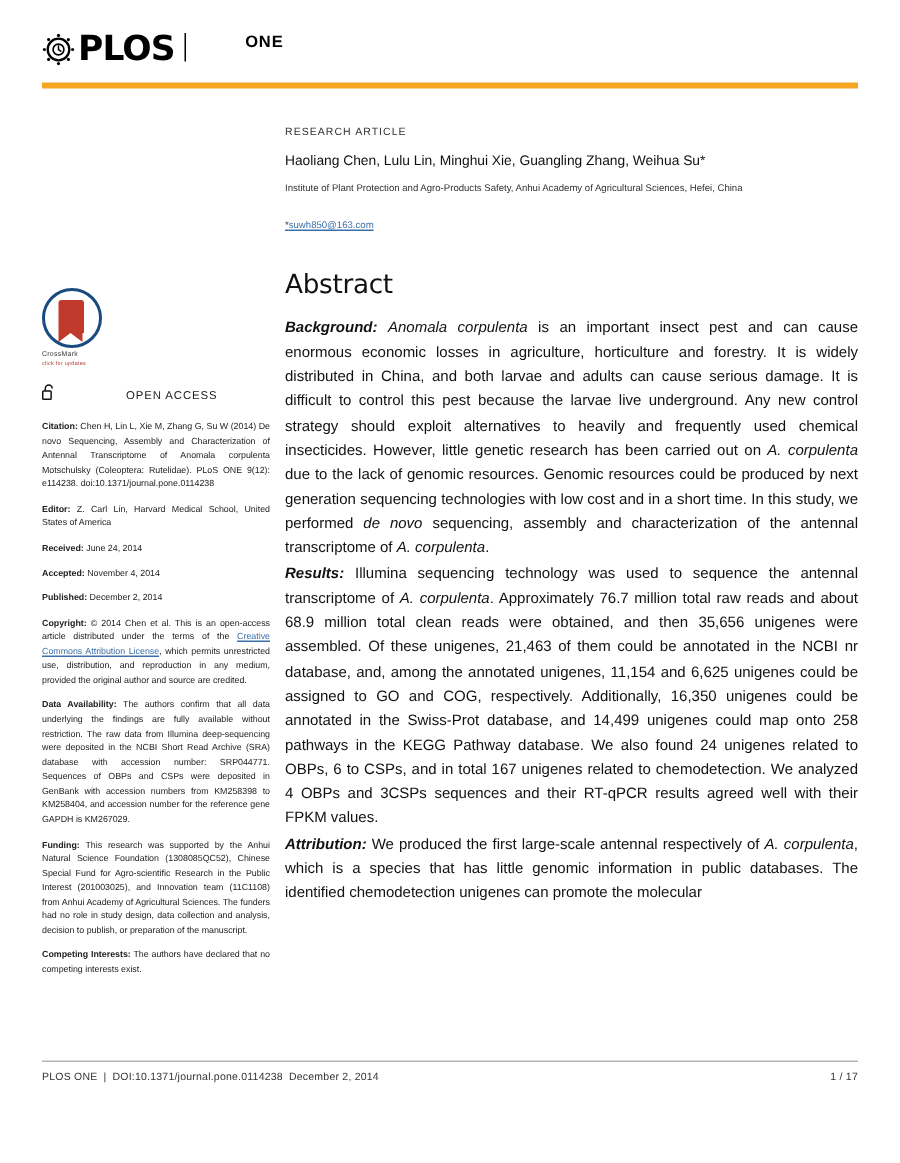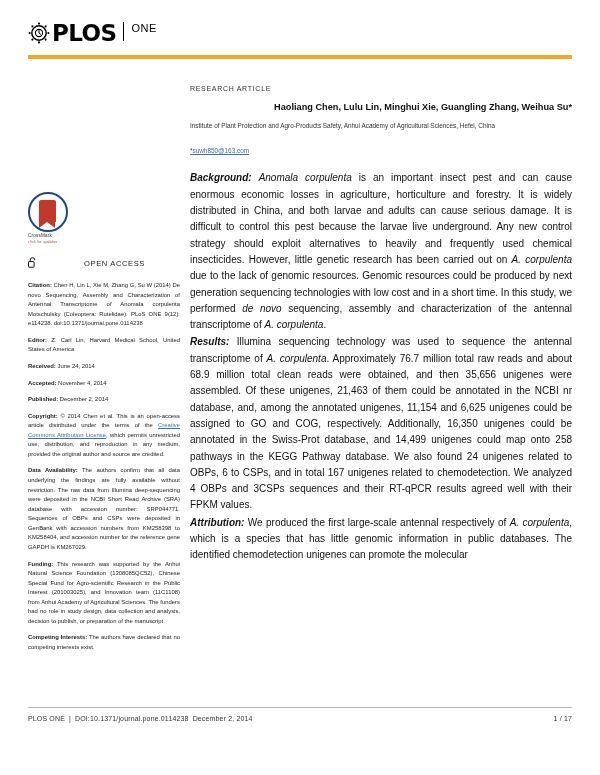--- a/index.html
+++ b/index.html
@@ -46,21 +46,22 @@
     width: 1px;
     height: 19px;
     background: #000;
     margin: 0 7px 0 7px;
   }
   .plos-one {
     font-family: "Liberation Sans", sans-serif;
     font-size: 11px;
     letter-spacing: 0.6px;
     color: #000;
-    font-weight: 400;
+    font-weight: 700;
+    margin-left: 32px;
   }
   .orange-rule {
     position: absolute;
     left: 28px;
     top: 55px;
     width: 544px;
     height: 4px;
     background: #f5a623;
   }
 
@@ -159,25 +160,24 @@
     line-height: 1.35;
     font-weight: 400;
     color: #111;
     letter-spacing: -0.25px;
     margin: 0 0 18px 0;
   }
   .article-title i { font-style: italic; }
 
   .authors {
     font-size: 9.2px;
-    font-weight: bold;
+    font-weight: normal;
     color: #111;
     margin-bottom: 7px;
     line-height: 1.4;
-    text-align: right;
   }
   .affiliation {
     font-size: 6.4px;
     color: #333;
     line-height: 1.5;
     margin-bottom: 9px;
   }
   .corresp-email {
     font-size: 6.4px;
     color: #3b6fa8;
@@ -318,20 +318,21 @@
 
   <div class="article-type">RESEARCH ARTICLE</div>
 
 
   <div class="authors">Haoliang Chen, Lulu Lin, Minghui Xie, Guangling Zhang, Weihua Su*</div>
 
   <div class="affiliation">Institute of Plant Protection and Agro-Products Safety, Anhui Academy of Agricultural Sciences, Hefei, China</div>
 
   <a class="corresp-email" href="#"><span class="corresp-star">*</span><span>suwh850@163.com</span></a>
 
+  <h2 class="abstract-heading">Abstract</h2>
 
   <p class="abstract-para"><b>Background:</b><span> </span><i>Anomala corpulenta</i><span> is an important insect pest and can cause enormous economic losses in agriculture, horticulture and forestry. It is widely distributed in China, and both larvae and adults can cause serious damage. It is difficult to control this pest because the larvae live underground. Any new control strategy should exploit alternatives to heavily and frequently used chemical insecticides. However, little genetic research has been carried out on </span><i>A. corpulenta</i><span> due to the lack of genomic resources. Genomic resources could be produced by next generation sequencing technologies with low cost and in a short time. In this study, we performed </span><i>de novo</i><span> sequencing, assembly and characterization of the antennal transcriptome of </span><i>A. corpulenta</i><span>.</span></p>
 
   <p class="abstract-para"><b>Results:</b><span> Illumina sequencing technology was used to sequence the antennal transcriptome of </span><i>A. corpulenta</i><span>. Approximately 76.7 million total raw reads and about 68.9 million total clean reads were obtained, and then 35,656 unigenes were assembled. Of these unigenes, 21,463 of them could be annotated in the NCBI nr database, and, among the annotated unigenes, 11,154 and 6,625 unigenes could be assigned to GO and COG, respectively. Additionally, 16,350 unigenes could be annotated in the Swiss-Prot database, and 14,499 unigenes could map onto 258 pathways in the KEGG Pathway database. We also found 24 unigenes related to OBPs, 6 to CSPs, and in total 167 unigenes related to chemodetection. We analyzed 4 OBPs and 3CSPs sequences and their RT-qPCR results agreed well with their FPKM values.</span></p>
 
   <p class="abstract-para"><b>Attribution:</b><span> We produced the first large-scale antennal respectively of </span><i>A.</i><span> </span><i>corpulenta</i><span>, which is a species that has little genomic information in public databases. The identified chemodetection unigenes can promote the molecular</span></p>
 
 </div>
 
 <div class="footer-rule"></div>

